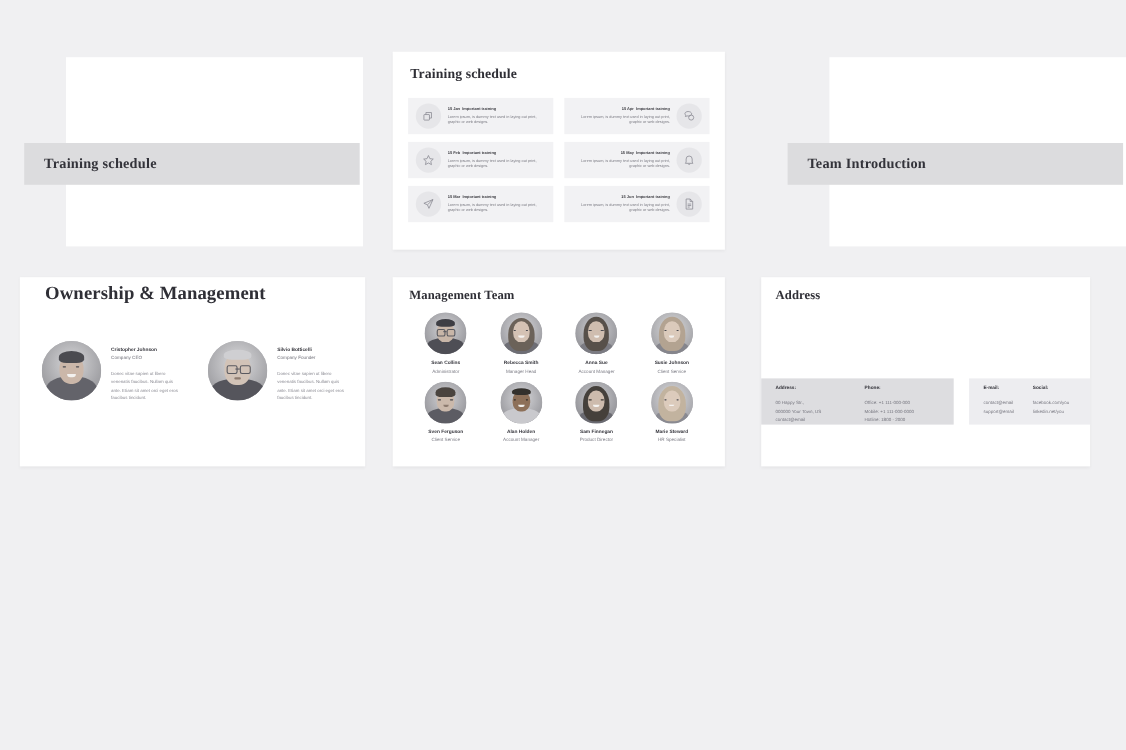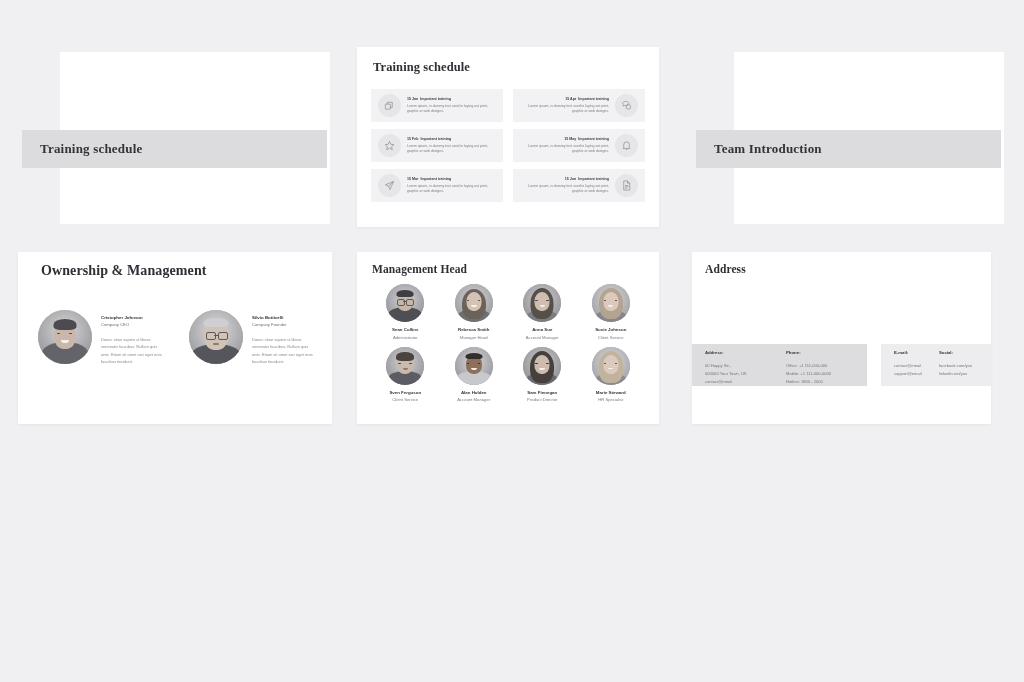--- a/index.html
+++ b/index.html
@@ -134,22 +134,22 @@
   
   #ownership-card {
     left: 18px;
     top: 252px;
     width: 314px;
     height: 172px;
   }
   #ownership-card .card-title {
     position: absolute;
     left: 23px;
-    top: 11px;
-    font-size: 14px;
+    top: 5px;
+    font-size: 17px;
   }
   .owner-row {
     position: absolute;
     left: 20px;
     top: 58px;
     width: 280px;
     display: flex;
     gap: 22px;
   }
   .owner {
@@ -410,21 +410,21 @@
           </div>
           <div class="ts-text">
             <div class="ts-head"><span>15 Jun</span>&nbsp;&nbsp;<span>Important training</span></div>
             <div class="ts-desc">Lorem ipsum, is dummy text used in laying out print, graphic or web designs.</div>
           </div>
         </div>
       </div>
     </div>
   </div>
 
-  <div class="title-slide" style="left:696px; top:52px; width:305px; height:172px;">
+  <div class="title-slide" style="left:716px; top:52px; width:305px; height:172px;">
     <div class="body"></div>
     <div class="band">
       <span class="band-text">Team Introduction</span>
     </div>
   </div>
 
   <div class="card" id="ownership-card">
     <div class="card-title">Ownership &amp; Management</div>
 
     <div class="owner-row">
@@ -464,21 +464,21 @@
         <div class="info">
           <div class="owner-name">Silvio Botticelli</div>
           <div class="owner-role">Company Founder</div>
           <div class="owner-bio">Donec vitae sapien ut libero venenatis faucibus. Nullam quis ante. Etiam sit amet orci eget eros faucibus tincidunt.</div>
         </div>
       </div>
     </div>
   </div>
 
   <div class="card" id="team-card">
-    <div class="card-title">Management Head</div>
+    <div class="card-title">Management Team</div>
 
     <div class="team-grid">
 
       <div class="team-member">
         <div class="portrait">
           <div class="ph">
             <div class="bg" style="background:radial-gradient(circle at 50% 40%, #d5d5d8 0%, #98989d 74%, #75757a 100%);"></div>
             <div class="body" style="bottom:0; width:34px; height:15px; background:#4e4e55;"></div>
             <div class="head" style="top:8px; width:16px; height:19px; background:#c8b6a8;"></div>
             <div class="hair" style="top:6px; width:17px; height:7px; background:#3e3e44;"></div>

